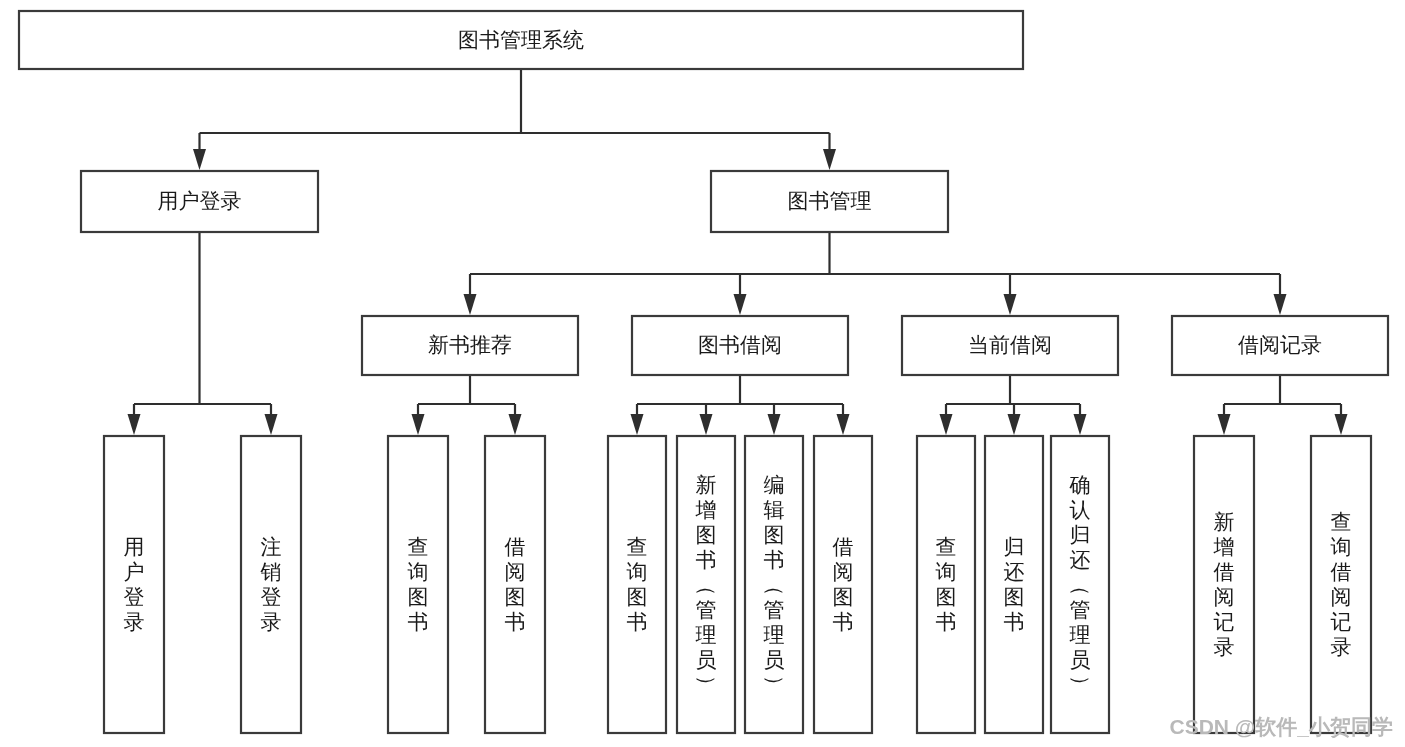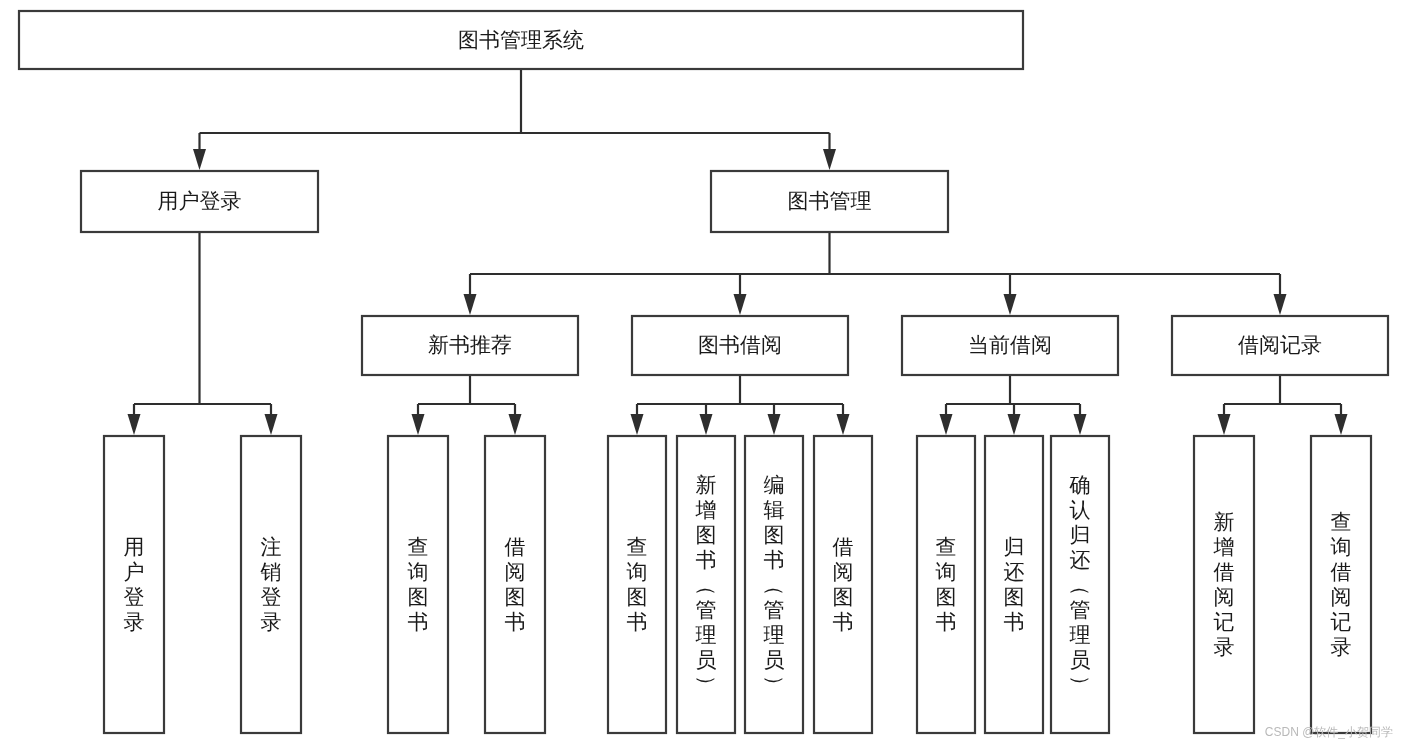--- a/index.html
+++ b/index.html
@@ -46,24 +46,25 @@
   }
   .arrow-head {
     fill: #2e2e2e;
     stroke: none;
   }
   .watermark {
     position: absolute;
     right: 12px;
     bottom: 6px;
     font-family: "Liberation Sans", "DejaVu Sans", sans-serif;
-    font-size: 12px;
+    font-size: 21px;
     color: #b9b9b9;
     white-space: nowrap;
     user-select: none;
+    font-weight: bold;
   }
 </style>
 </head>
 <body>
 
 <div id="diagram-root">
   <svg id="diagram-svg" viewBox="0 0 1405 747" preserveAspectRatio="none">
     <g id="edges-layer">
         <g>
           <path class="edge-line" d="M 521 69 L 521 133"></path>

